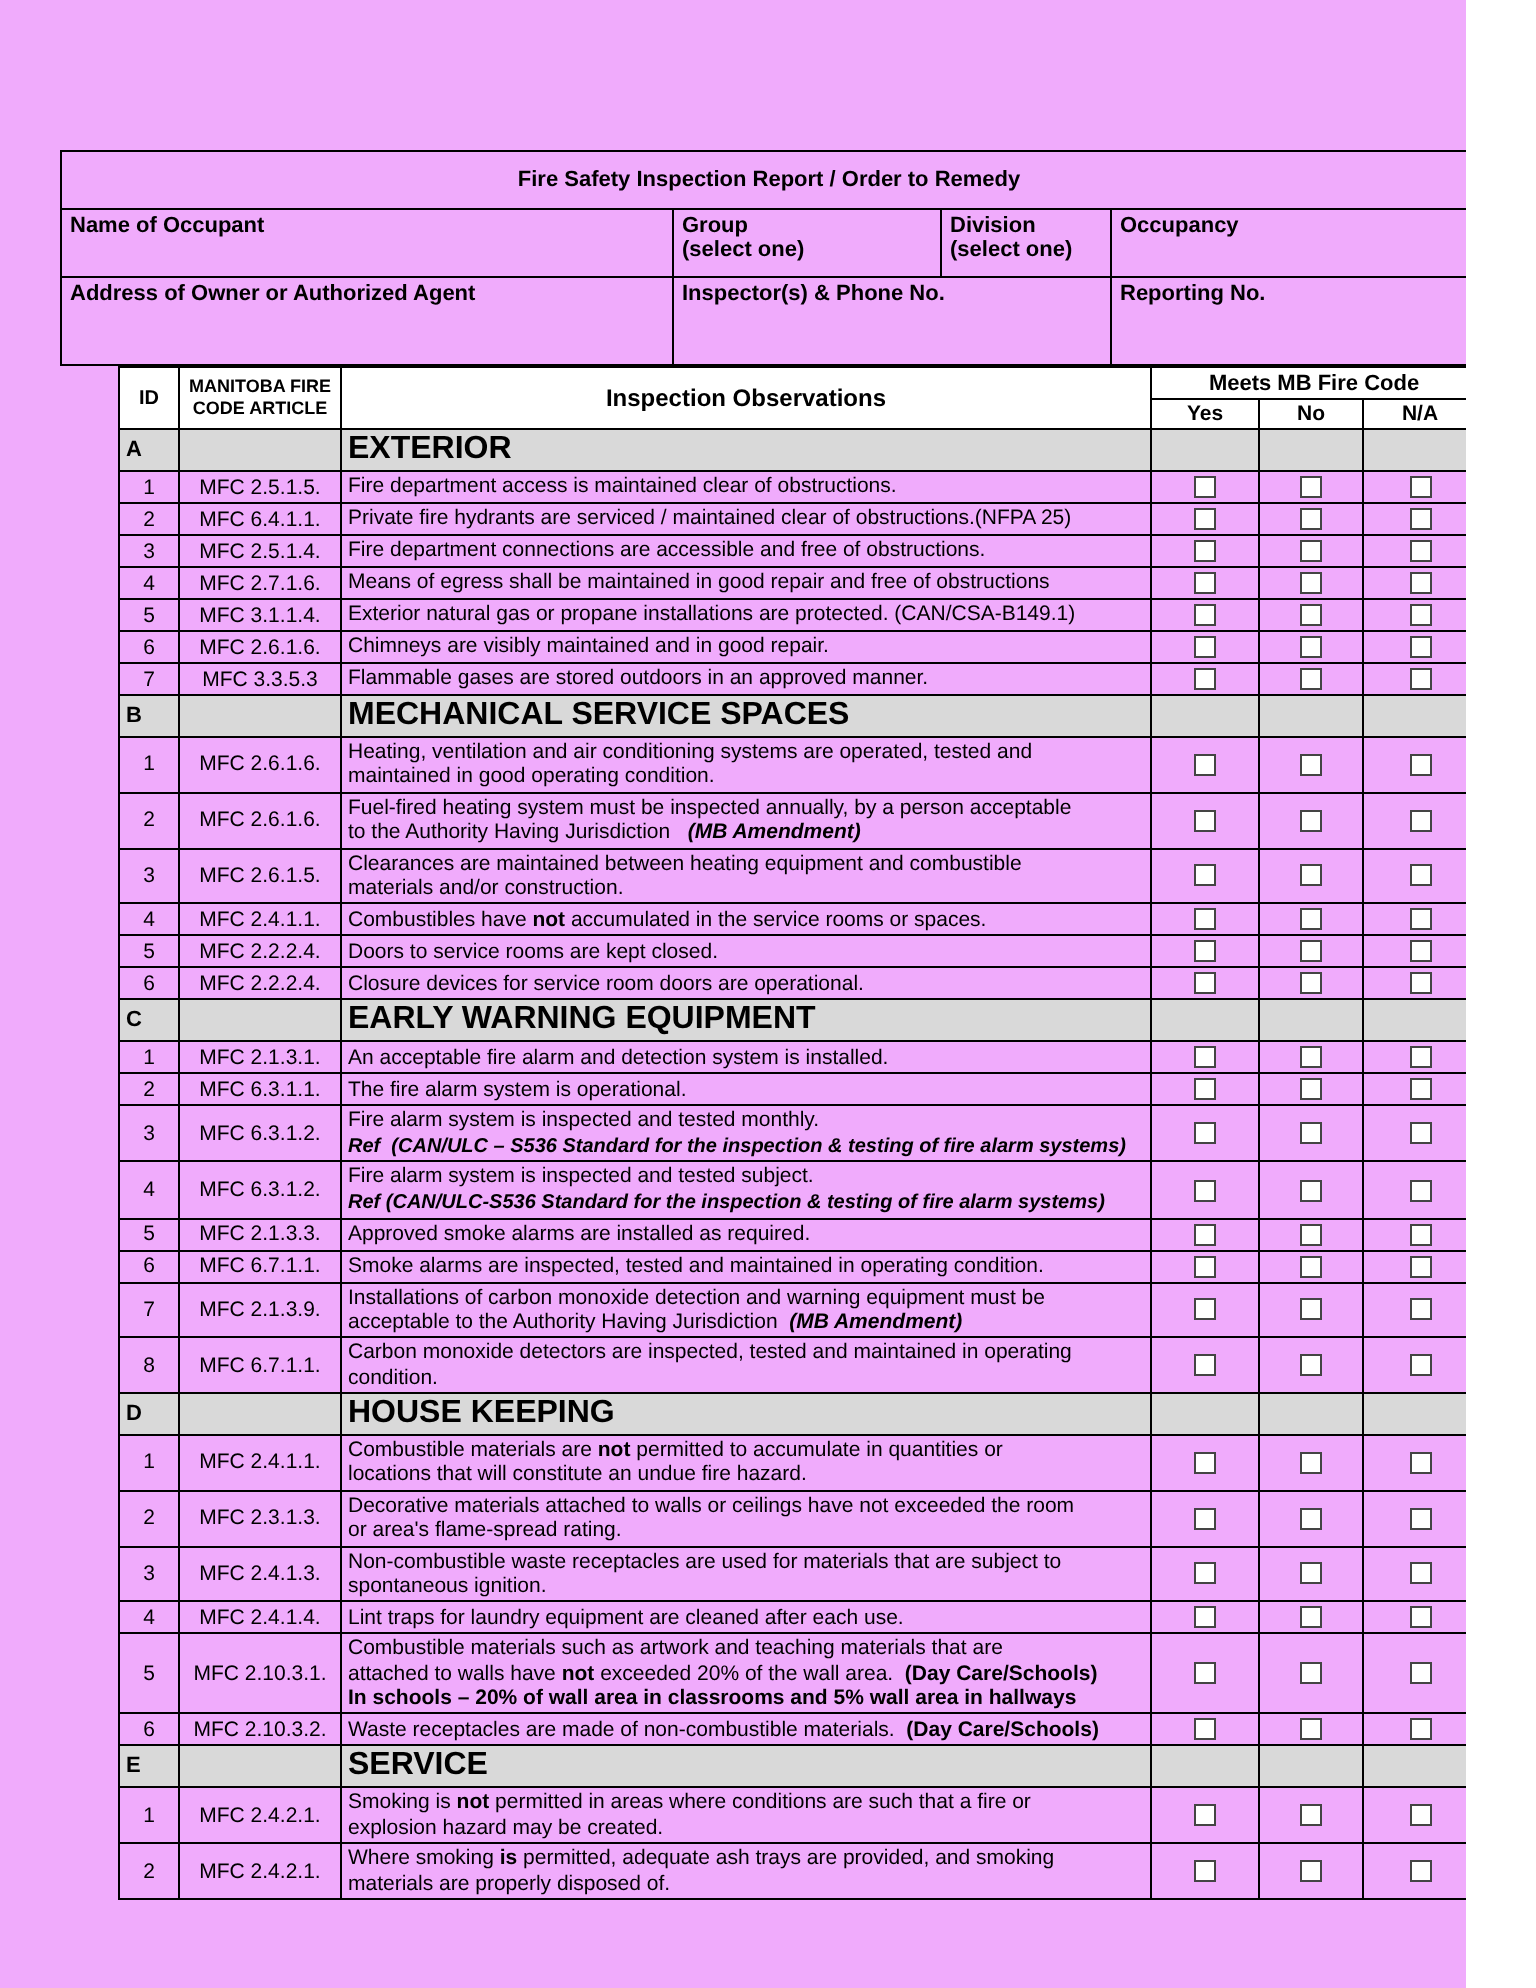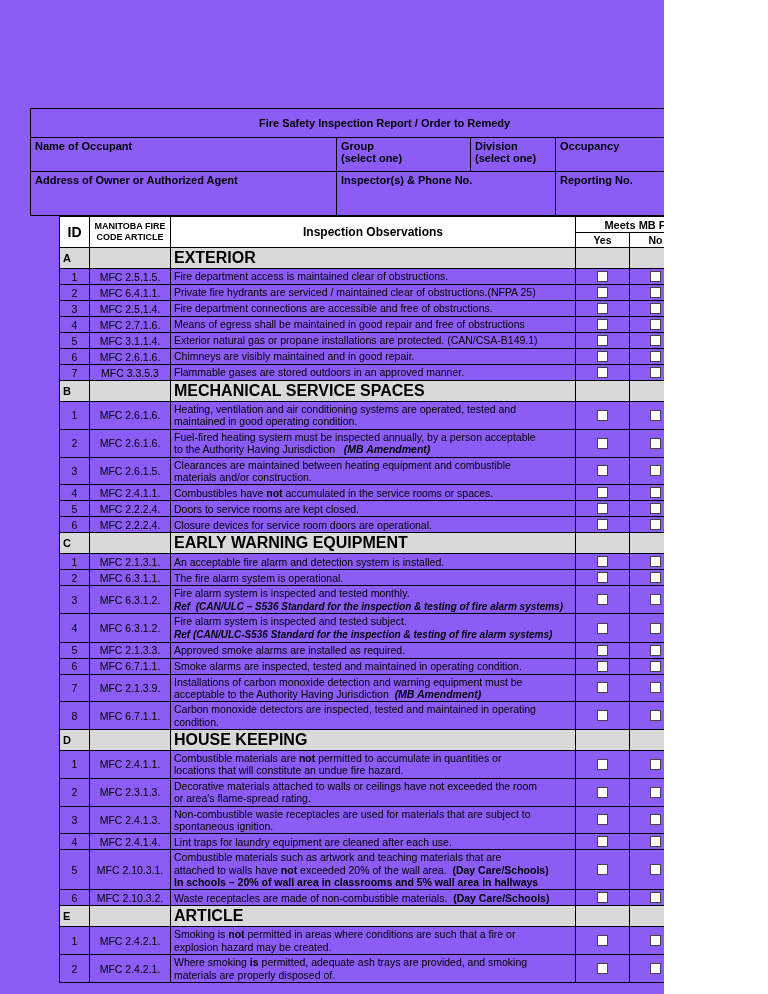--- a/index.html
+++ b/index.html
@@ -1,33 +1,33 @@
 <!DOCTYPE html>
 <html><head>
 <meta charset="utf-8">
 <style>
   * { box-sizing: border-box; }
   html, body { margin: 0; padding: 0; background: #ffffff; }
   body { font-family: "Liberation Sans", sans-serif; }
-  .page { width: 664px; height: 994px; background: #8b5cf6; overflow: hidden; padding-top: 108px; }
+  .page { width: 733px; height: 994px; background: #f0abfc; overflow: hidden; padding-top: 75px; }
 
   
   .header-table { border-collapse: collapse; table-layout: fixed; width: 708px; margin-left: 30px; }
   .header-table td { border: 1px solid #000; vertical-align: top; padding: 2px 4px; font-size: 11px; font-weight: 700; color: #000; }
   .title-cell { text-align: center; font-size: 15px; font-weight: 700; height: 29px; vertical-align: middle !important; }
   .hr1 td { height: 34px; }
   .hr2 td { height: 36px; }
   .hr3 td { height: 44px; }
   .hr4 td { height: 44px; }
 
   
   .main-table { border-collapse: collapse; table-layout: fixed; width: 679px; margin-left: 59px; }
   .main-table th, .main-table td { border: 1px solid #000; color: #000; }
   .main-table th { background: #fff; font-weight: 700; text-align: center; vertical-align: middle; padding: 1px 2px; }
-  .th-id  { font-size: 14px; }
+  .th-id  { font-size: 10px; }
   .th-art { font-size: 9px; line-height: 1.2; }
   .th-obs { font-size: 12px; margin-left: 40px; }
   .th-meets { font-size: 11px; height: 16px; }
   .th-yn { font-size: 10.5px; height: 15px; }
 
   .main-table td { padding: 1px 3px; vertical-align: middle; }
   .c-id  { text-align: center; font-size: 10.5px; }
   .c-art { text-align: center; font-size: 10.5px; white-space: nowrap; }
   .c-obs { text-align: left; font-size: 10.5px; line-height: 1.18; white-space: pre-wrap; }
   .c-chk { text-align: center; }
@@ -519,21 +519,21 @@
           <td class="c-chk">
             <div class="chk"></div>
           </td>
           <td class="c-chk">
             <div class="chk"></div>
           </td>
         </tr>
         <tr class="section-row">
           <td class="sec-letter">E</td>
           <td></td>
-          <td class="sec-title">ARTICLE</td>
+          <td class="sec-title">SERVICE</td>
           <td></td>
           <td></td>
           <td></td>
         </tr>
         <tr class="data-row">
           <td class="c-id">1</td>
           <td class="c-art">MFC 2.4.2.1.</td>
           <td class="c-obs"><span class="">Smoking is </span><span class="seg-b">not</span><span class=""> permitted in areas where conditions are such that a fire or
 explosion hazard may be created.</span></td>
           <td class="c-chk">

